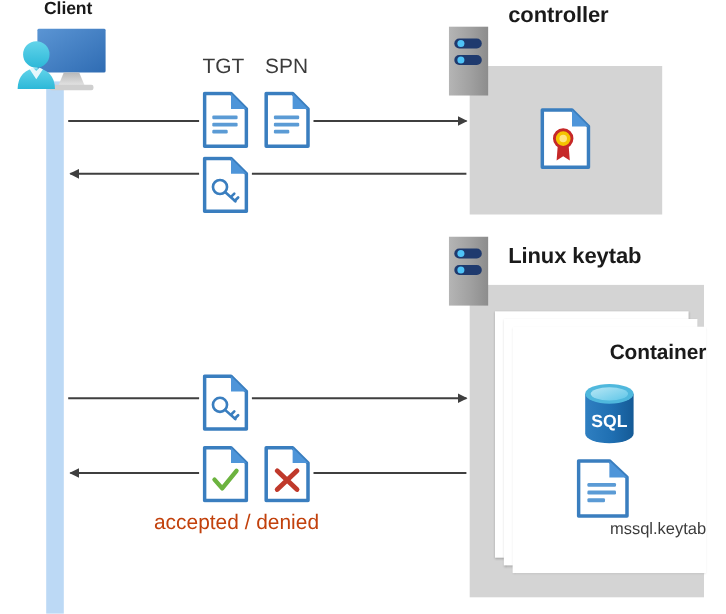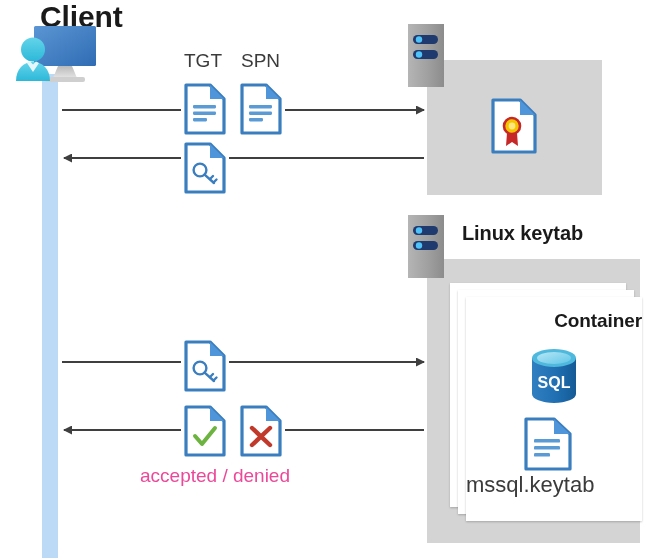--- a/index.html
+++ b/index.html
@@ -8,21 +8,21 @@
     font-family:"Liberation Sans","DejaVu Sans",sans-serif;
     color:#333333;
   }
   .abs{position:absolute;}
 
   
   .hdg{
     font-weight:bold;color:#1a1a1a;line-height:1.12;
     letter-spacing:-0.1px;
   }
-  #client-title{left:40px;top:0px;font-size:30px;}
+  #client-title{left:40px;top:0px;font-size:16px;}
   #dc-title{left:462px;top:3px;font-size:20px;width:180px;}
   #linux-title{left:462px;top:222px;font-size:20px;}
 
   
   #lifeline{
     left:42px;top:74px;width:16px;height:484px;
     background:#bcd9f5;
   }
 
   
@@ -44,22 +44,22 @@
   #card-back{left:450px;top:283px;width:176px;height:224px;}
   #card-mid{left:458px;top:290px;width:176px;height:224px;}
   #card-front{left:466px;top:297px;width:176px;height:224px;}
 
   #container-title-wrap{left:466px;top:310px;width:176px;}
 
   
   .lbl{font-size:19px;color:#3b3b3b;}
   #tgt-label{left:184px;top:50px;text-align:right;}
   #spn-label{left:241px;top:50px;}
-  #keytab-label{left:466px;top:472px;width:176px;text-align:left;font-size:22px;color:#3b3b3b;}
-  #accepted-denied{left:140px;top:465px;font-size:19px;color:#ec4899;}
+  #keytab-label{left:466px;top:472px;width:176px;text-align:right;font-size:15px;color:#3b3b3b;}
+  #accepted-denied{left:140px;top:465px;font-size:19px;color:#c2410c;}
 
   
   #arrows{left:0;top:0;width:660px;height:558px;pointer-events:none;}
 
   
   #doc-tgt{left:184px;top:83px;}
   #doc-spn{left:240px;top:83px;}
   #doc-key-1{left:184px;top:142px;}
   #doc-key-2{left:184px;top:340px;}
   #doc-accept{left:184px;top:405px;}
@@ -103,20 +103,21 @@
 
     <path d="M6 55 c0 -12 7.5 -19 17 -19 c9.5 0 17 7 17 19 z" fill="url(#perGrad)"></path>
 
     <path d="M17 37 l6 9 l6 -9 l-3 -1.5 l-3 3 l-3 -3 z" fill="#e6f7fc"></path>
   </svg>
 </div>
 
 <div class="abs panel" id="dc-panel"></div>
 
 <div class="abs hdg" id="dc-title">
+  <div>controller</div>
 </div>
 
 <div class="abs" id="server-dc">
   <svg class="server-chip" viewBox="0 0 36 63">
     <defs>
       <linearGradient id="srvGrad" x1="0" y1="0" x2="1" y2="0">
         <stop offset="0%" stop-color="#b5b5b5"></stop>
         <stop offset="55%" stop-color="#a0a0a0"></stop>
         <stop offset="100%" stop-color="#8c8c8c"></stop>
       </linearGradient>

